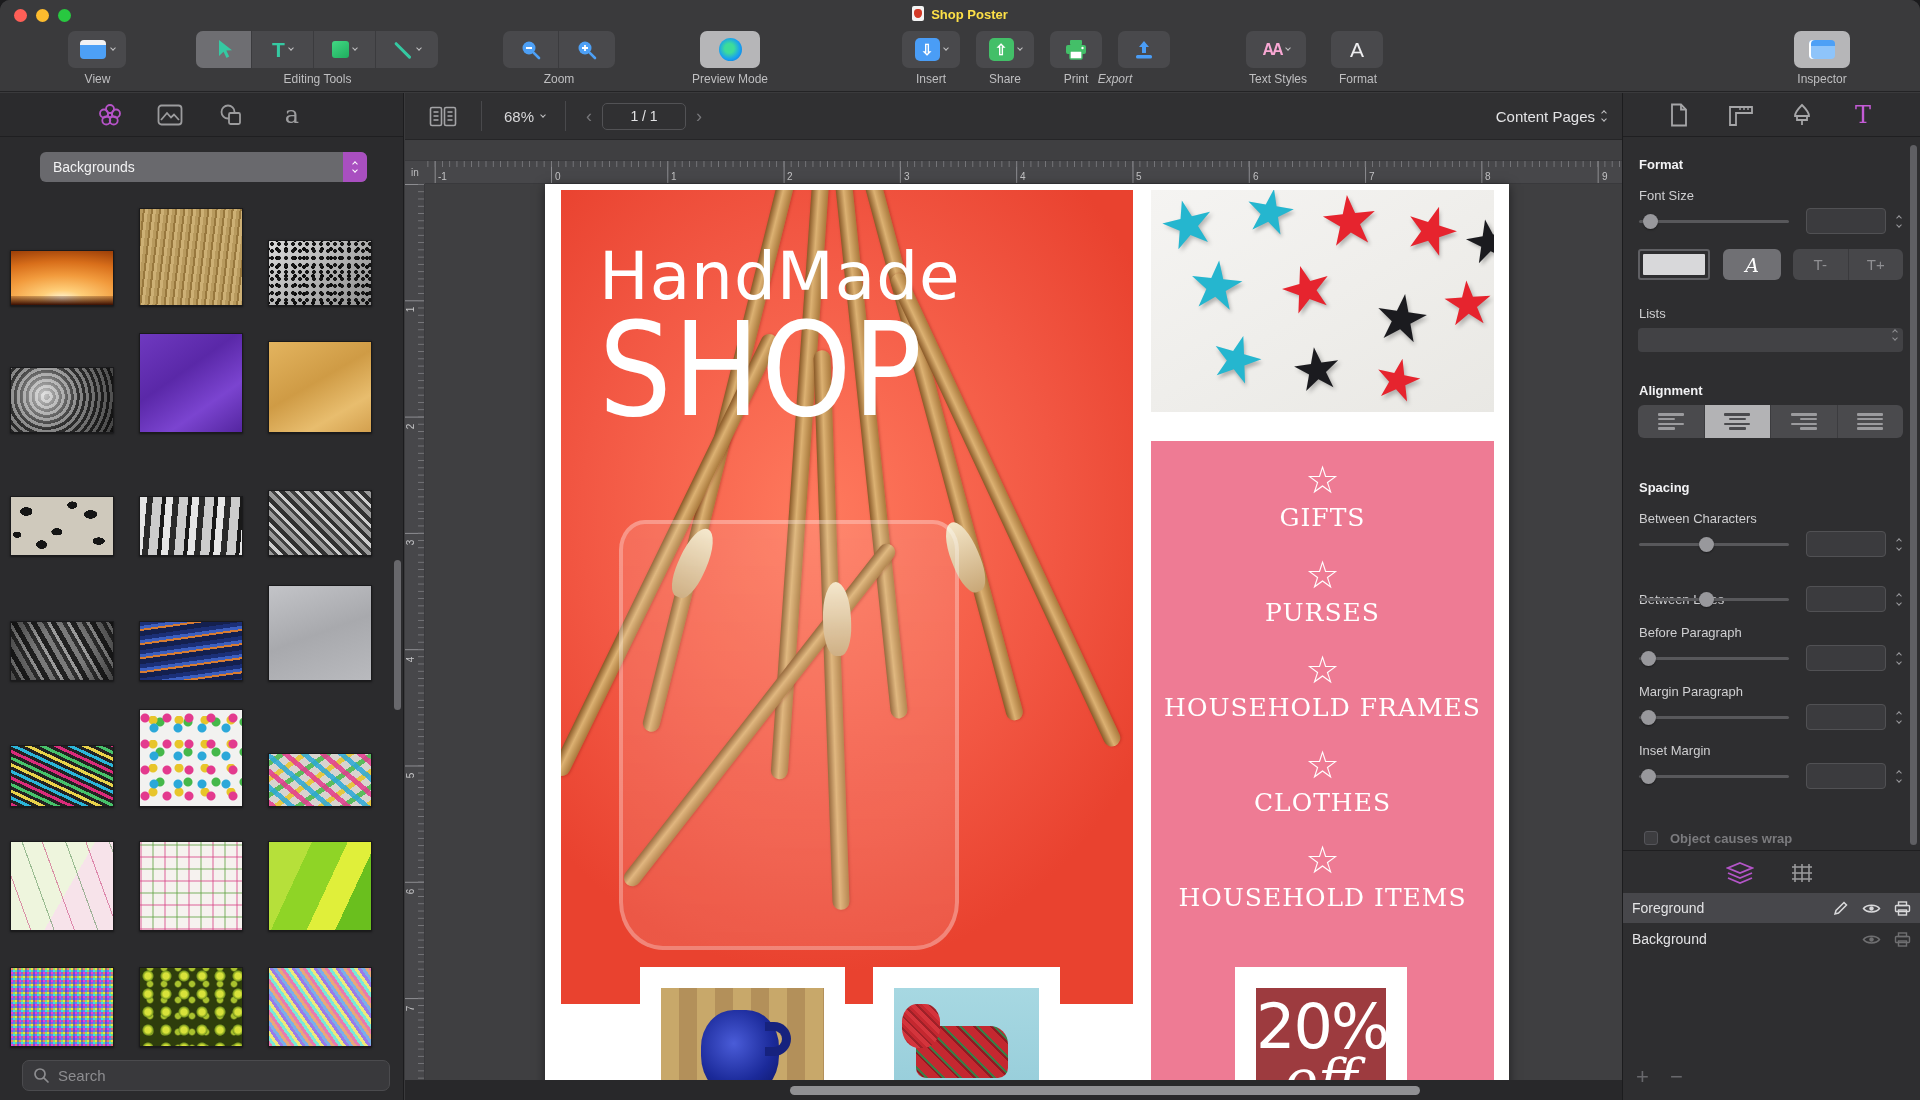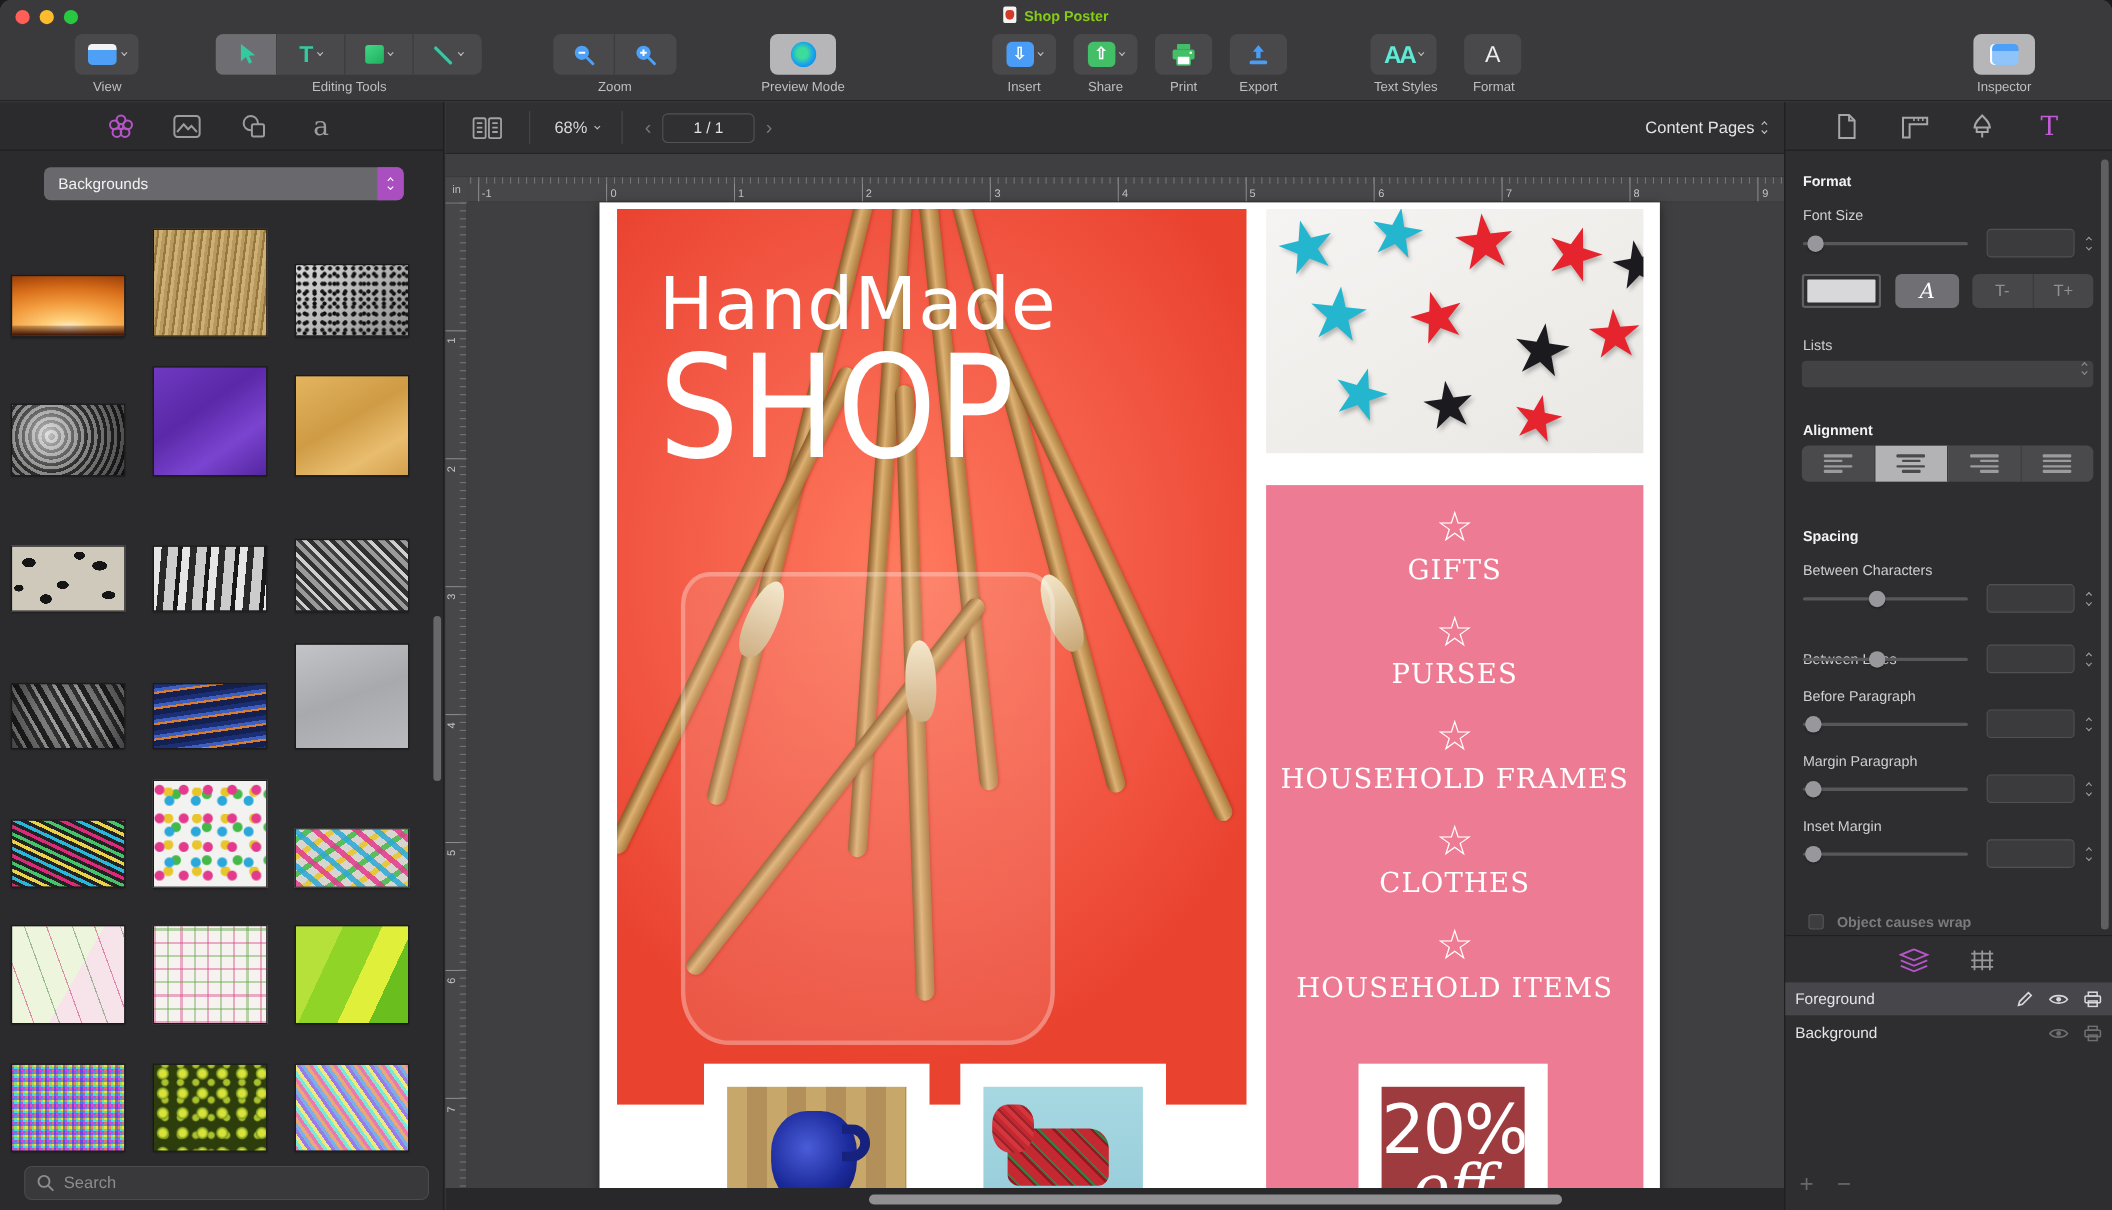--- a/index.html
+++ b/index.html
@@ -4,21 +4,21 @@
 <style>
   * { margin:0; padding:0; box-sizing:border-box; }
   html,body { background:#1b1b1d; }
   #app { position:relative; width:1920px; height:1100px; overflow:hidden;
          font-family:"Liberation Sans", sans-serif; background:#3a3a3c;
          border-radius:10px 10px 0 0; }
 
   
   #titlebar { position:absolute; left:0; top:0; width:1920px; height:92px; background:#3a3a3c; border-bottom:1px solid #232325; }
   .tl { position:absolute; top:9px; width:13px; height:13px; border-radius:50%; }
-  #windowtitle { position:absolute; top:6px; left:0; width:100%; text-align:center; font-size:13px; color:#84cc16; font-weight:bold; }
+  #windowtitle { position:absolute; top:6px; left:0; width:100%; text-align:center; font-size:13px; color:#fde047; font-weight:bold; }
   #windowtitle .docicon { display:inline-block; width:12px; height:15px; background:#f4f4f4; border-radius:2px; vertical-align:-2px; margin-right:7px; position:relative; }
   #windowtitle .docicon::after { content:""; position:absolute; left:2px; top:3px; width:8px; height:9px; border-radius:40% 40% 50% 50%; background:#d33a28; }
   .tbtn { position:absolute; top:31px; height:37px; background:#49494c; border-radius:7px; display:flex; align-items:center; justify-content:center; color:#d5d5d7; }
   .tbtn.hl { background:#b6b6b8; }
   .tlabel { position:absolute; top:72px; font-size:12px; color:#bfbfc1; text-align:center; }
   .segwrap { position:absolute; top:31px; height:37px; background:#49494c; border-radius:7px; display:flex; overflow:hidden; }
   .seg { height:100%; display:flex; align-items:center; justify-content:center; gap:4px; border-right:1px solid #3b3b3e; }
   .seg:last-child { border-right:none; }
   .seg.on { background:#6e6e72; }
   .chev { display:inline-block; width:6px; height:6px; border-right:1.8px solid #c2c2c4; border-bottom:1.8px solid #c2c2c4; transform:rotate(45deg); margin-top:-3px; }
@@ -243,24 +243,24 @@
         </svg>
     </div>
     <div class="tlabel" style="left:1044px;width:64px;">Print</div>
 
     <div class="tbtn" style="left:1118px;width:52px;">
       <svg class="ic" width="24" height="22" viewBox="0 0 24 22">
           <path d="M12 2 L17 8 L14 8 L14 14 L10 14 L10 8 L7 8 Z" fill="#4a9df6"></path>
           <rect x="4" y="16" width="16" height="3.5" rx="1.5" fill="#4a9df6"></rect>
         </svg>
     </div>
-    <div class="tlabel" style="left:1110px;width:68px;">Export</div>
+    <div class="tlabel" style="left:1081px;width:68px;font-style:italic;">Export</div>
 
     <div class="tbtn" style="left:1246px;width:60px;gap:4px;">
-      <span style="color:#5eead4;font-weight:bold;font-size:22px;letter-spacing:-2px;">AA</span>
+      <span style="color:#f9a8d4;font-weight:bold;font-size:16px;letter-spacing:-2px;">AA</span>
         <span class="chev sm"></span>
     </div>
     <div class="tlabel" style="left:1238px;width:80px;">Text Styles</div>
 
     <div class="tbtn" style="left:1331px;width:52px;">
       <span style="color:#ededef;font-size:21px;">A</span>
     </div>
     <div class="tlabel" style="left:1325px;width:66px;">Format</div>
 
     <div class="tbtn hl" style="left:1794px;width:56px;">

